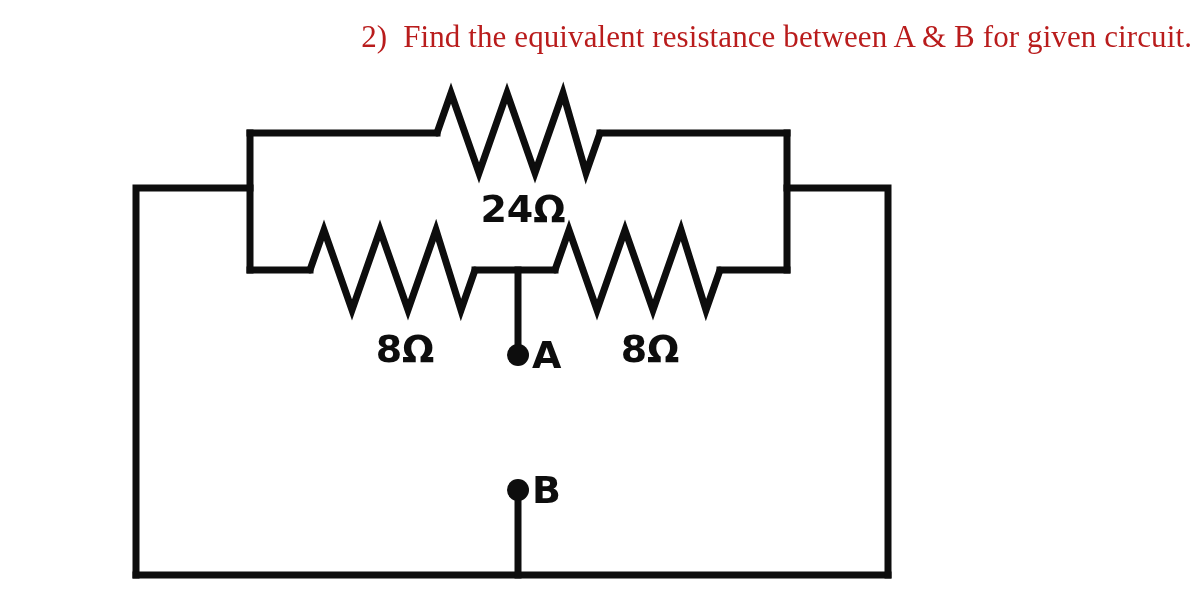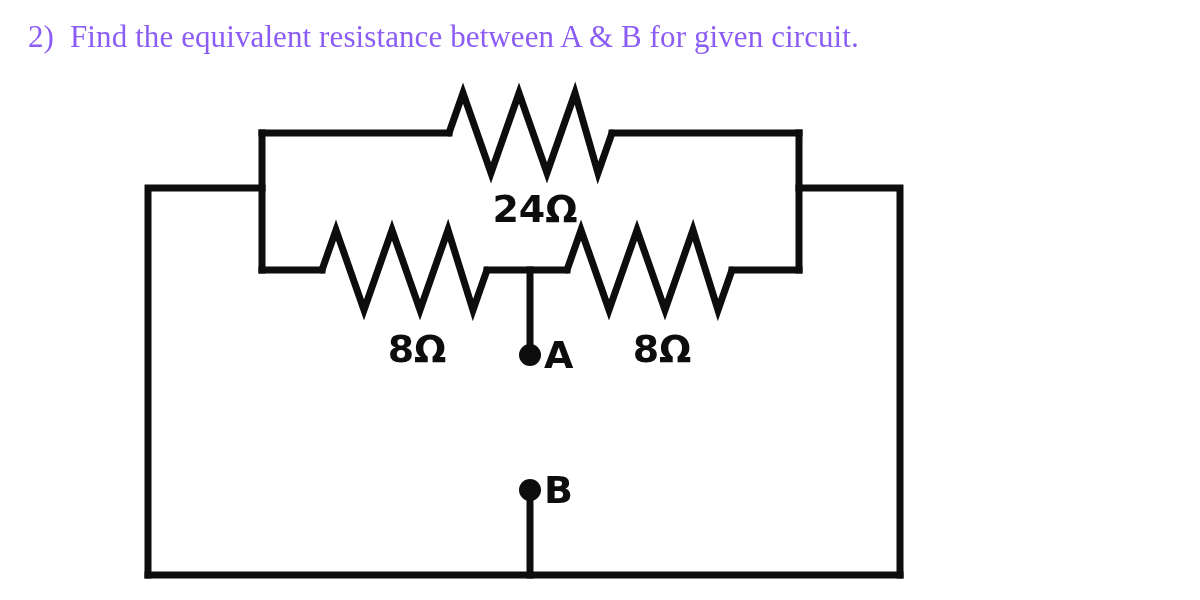--- a/index.html
+++ b/index.html
@@ -16,41 +16,42 @@
     overflow: hidden;
   }
   #page {
     position: relative;
     width: 1200px;
     height: 600px;
     background: #ffffff;
   }
   .question-line {
     position: absolute;
-    left: 28px;
+    left: 22px;
     top: 14px;
     width: 1170px;
     height: 46px;
     font-family: "Liberation Serif", "DejaVu Serif", serif;
     font-size: 31px;
     line-height: 46px;
-    color: #8b5cf6;
+    color: #b91c1c;
     white-space: nowrap;
     letter-spacing: 0.1px;
+    text-align: right;
   }
   .q-number {
     display: inline-block;
     margin-right: 16px;
   }
   .q-text {
     display: inline-block;
   }
   #circuit-figure {
     position: absolute;
-    left: 12px;
+    left: 0;
     top: 60px;
     width: 996px;
     height: 540px;
   }
   #circuit-svg {
     display: block;
     width: 1200px;
     height: 540px;
   }
   .wire {

